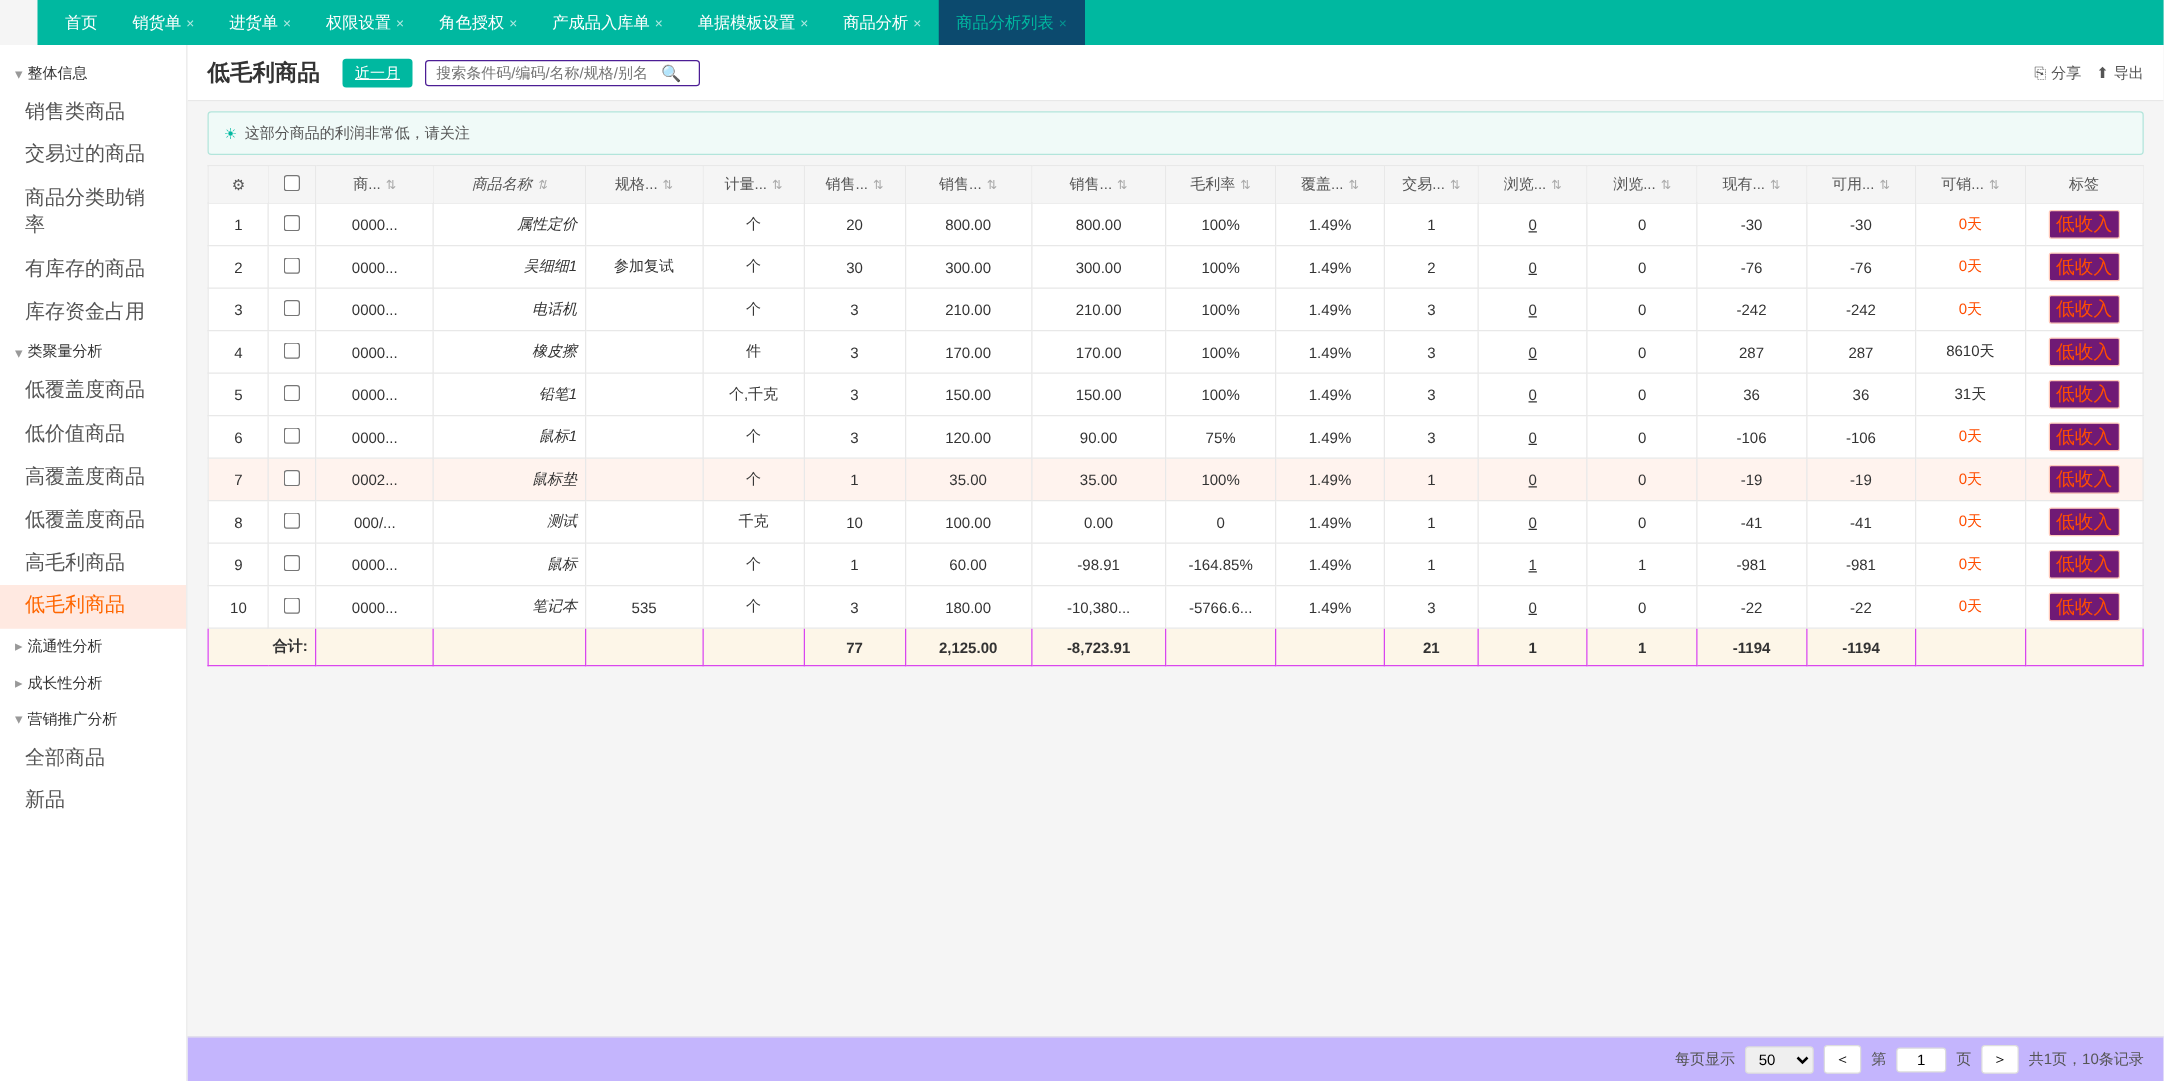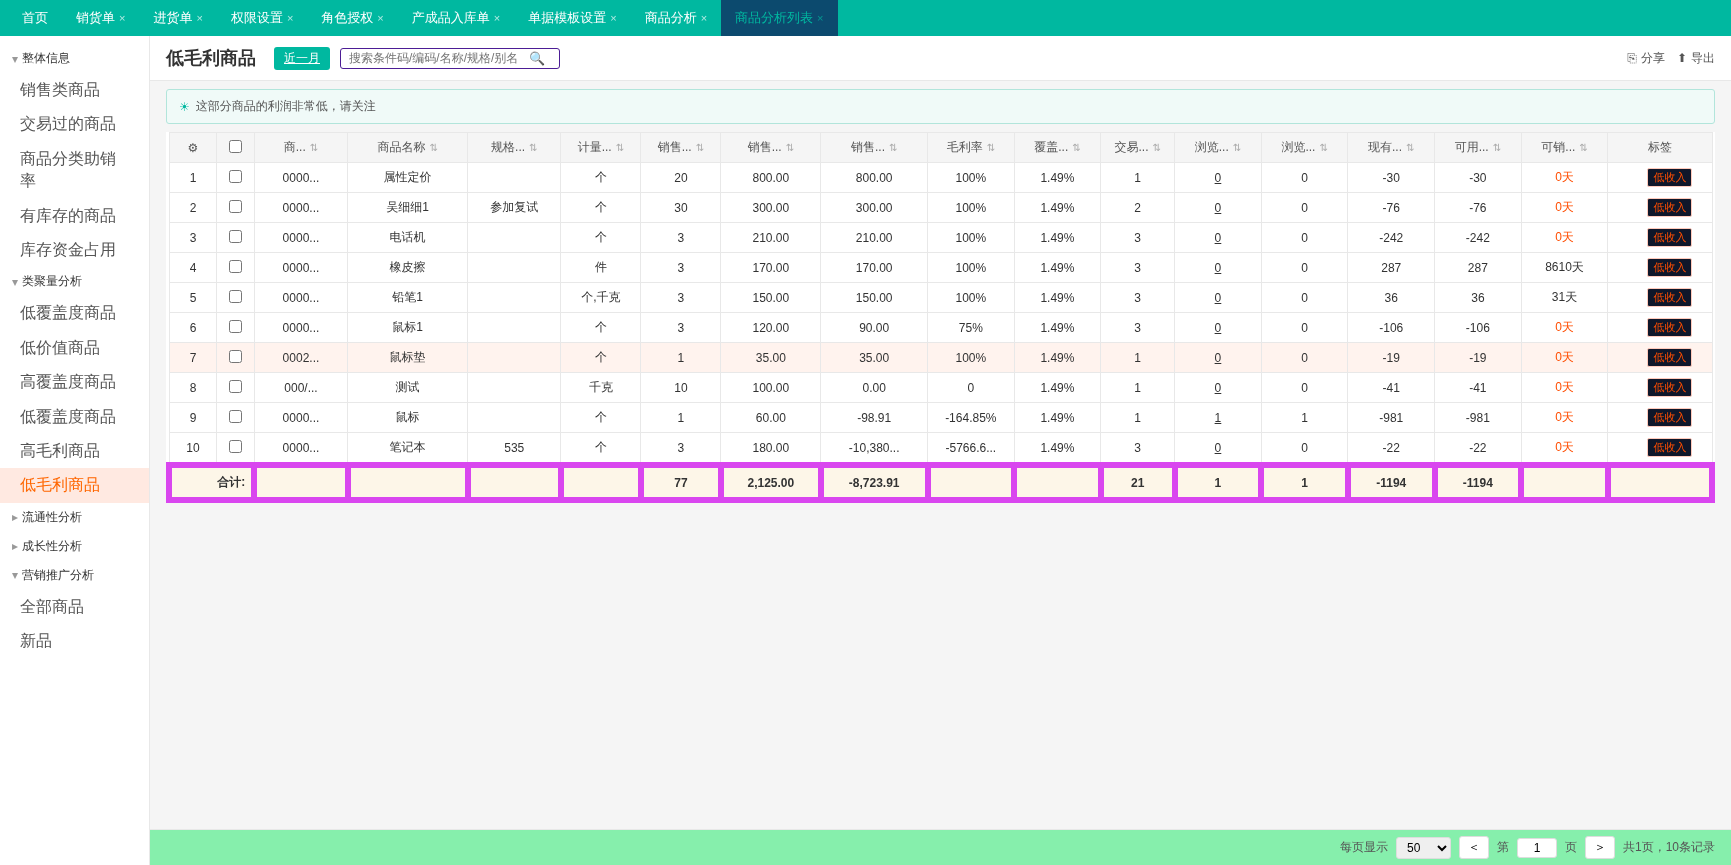--- a/index.html
+++ b/index.html
@@ -1,19 +1,19 @@
 <!DOCTYPE html>
 <html><head>
   <meta charset="utf-8">
   <style>
     * { margin: 0; padding: 0; box-sizing: border-box; }
     body { font-family: 'Microsoft YaHei', Arial, sans-serif; font-size: 12px; background: #f5f5f5; color: #333; width: 1731px; min-height: 865px; overflow-x: auto; }
 
     
-    .top-nav { background: #00b8a0; display: flex; align-items: flex-end; height: 36px; padding: 0 8px; }
+    .top-nav { background: #00b8a0; display: flex; align-items: flex-end; height: 36px; padding: 0 8px; margin-left: 30px; }
     .top-nav-item { color: #fff; padding: 0 14px; height: 36px; line-height: 36px; cursor: pointer; font-size: 13px; white-space: nowrap; }
     .top-nav-item.active { background: #0c4a6e; color: #00b8a0; }
     .top-nav-item .close-x { margin-left: 4px; opacity: 0.7; font-size: 11px; }
 
     
     .layout { display: flex; height: calc(865px - 36px); }
 
     
     .sidebar { width: 150px; background: #fff; border-right: 1px solid #e8e8e8; overflow-y: auto; flex-shrink: 0; padding: 8px 0; }
     .sidebar-section { }
@@ -43,46 +43,46 @@
     .table-area { flex: 1; overflow: auto; padding: 0 16px; }
     table { border-collapse: collapse; width: 100%; background: #fff; font-size: 12px; }
     thead tr { background: #f5f5f5; }
     thead th { border: 1px solid #e8e8e8; padding: 6px 4px; text-align: center; white-space: nowrap; color: #555; font-weight: normal; position: sticky; top: 0; background: #f5f5f5; z-index: 2; }
     tbody tr { background: #fff; }
     tbody tr.highlighted { background: #fff3ee; }
     tbody td { border: 1px solid #e8e8e8; padding: 5px 6px; text-align: center; white-space: nowrap; }
     .col-num { width: 36px; }
     .col-checkbox { width: 28px; }
     .col-code { width: 70px; }
-    .col-name { width: 90px; text-align: center; }
+    .col-name { width: 90px; text-align: right; font-style: italic; }
     .col-spec { width: 70px; }
     .col-unit { width: 60px; }
     .col-sales-qty { width: 60px; }
     .col-sales-amt { width: 75px; }
     .col-sales-profit { width: 80px; }
     .col-gross-rate { width: 65px; }
     .col-cover { width: 65px; }
     .col-trade { width: 55px; }
     .col-browse1 { width: 65px; }
     .col-browse2 { width: 65px; }
     .col-current { width: 65px; }
     .col-available { width: 65px; }
     .col-sellable { width: 65px; }
     .col-tag { width: 55px; }
-    .tag-badge { display: inline-block; background: #0f172a; color: #ff4d00; border: 1px solid #ffcabb; border-radius: 2px; padding: 1px 5px; font-size: 11px; margin-left: 20px; }
+    .tag-badge { display: inline-block; background: #701a75; color: #ff4d00; border: 1px solid #ffcabb; border-radius: 2px; padding: 1px 5px; font-size: 15px; }
     .link-underline { color: #333; text-decoration: underline; cursor: pointer; }
     .text-red { color: #ff4d00; }
     .col-sort { cursor: pointer; }
     .sort-icon { color: #aaa; font-size: 10px; margin-left: 2px; }
     .th-inner { display: flex; align-items: center; justify-content: center; gap: 2px; }
     .total-row { background: #fdf6e8; }
-    .total-row td { font-weight: bold; border: 6px solid #d946ef; padding: 6px 6px; text-align: center; }
-
-    
-    .bottom-bar { display: flex; align-items: center; justify-content: flex-end; padding: 6px 16px; background: #86efac; border-top: 1px solid #e8e8e8; gap: 8px; font-size: 12px; color: #555; }
+    .total-row td { font-weight: bold; border: 1px solid #d946ef; padding: 6px 6px; text-align: center; }
+
+    
+    .bottom-bar { display: flex; align-items: center; justify-content: flex-end; padding: 6px 16px; background: #c4b5fd; border-top: 1px solid #e8e8e8; gap: 8px; font-size: 12px; color: #555; }
     .bottom-bar select { border: 1px solid #ddd; border-radius: 3px; padding: 2px 6px; font-size: 12px; }
     .page-nav-btn { border: 1px solid #ddd; background: #fff; padding: 2px 8px; border-radius: 3px; cursor: pointer; font-size: 12px; }
     .page-nav-btn:disabled { opacity: 0.5; }
     .page-input { width: 40px; border: 1px solid #ddd; border-radius: 3px; padding: 2px 4px; text-align: center; font-size: 12px; }
   </style>
 </head>
 <body>
 
 <div class="top-nav">
   <div class="top-nav-item">首页</div>

